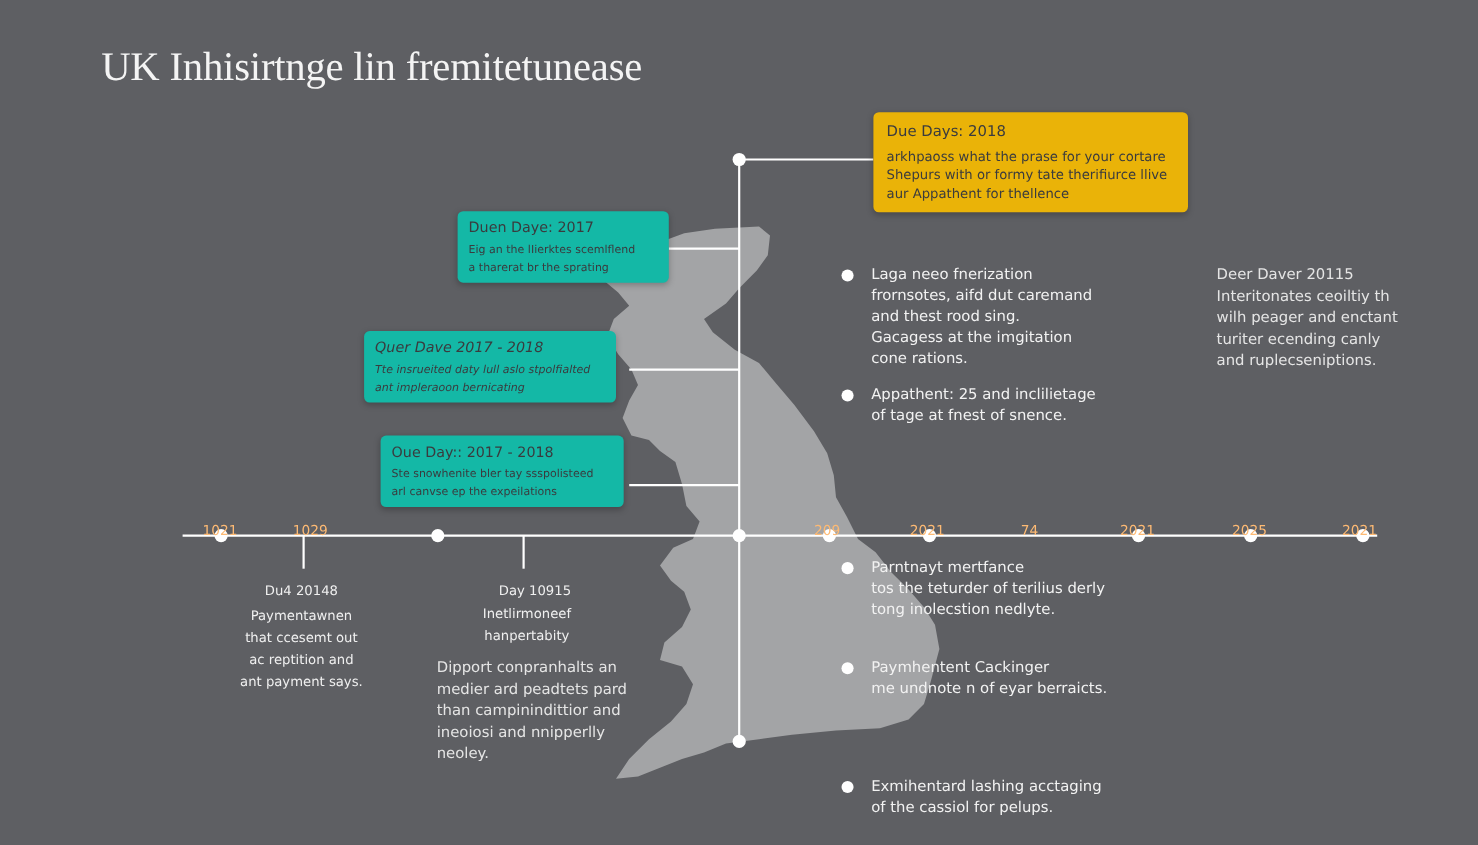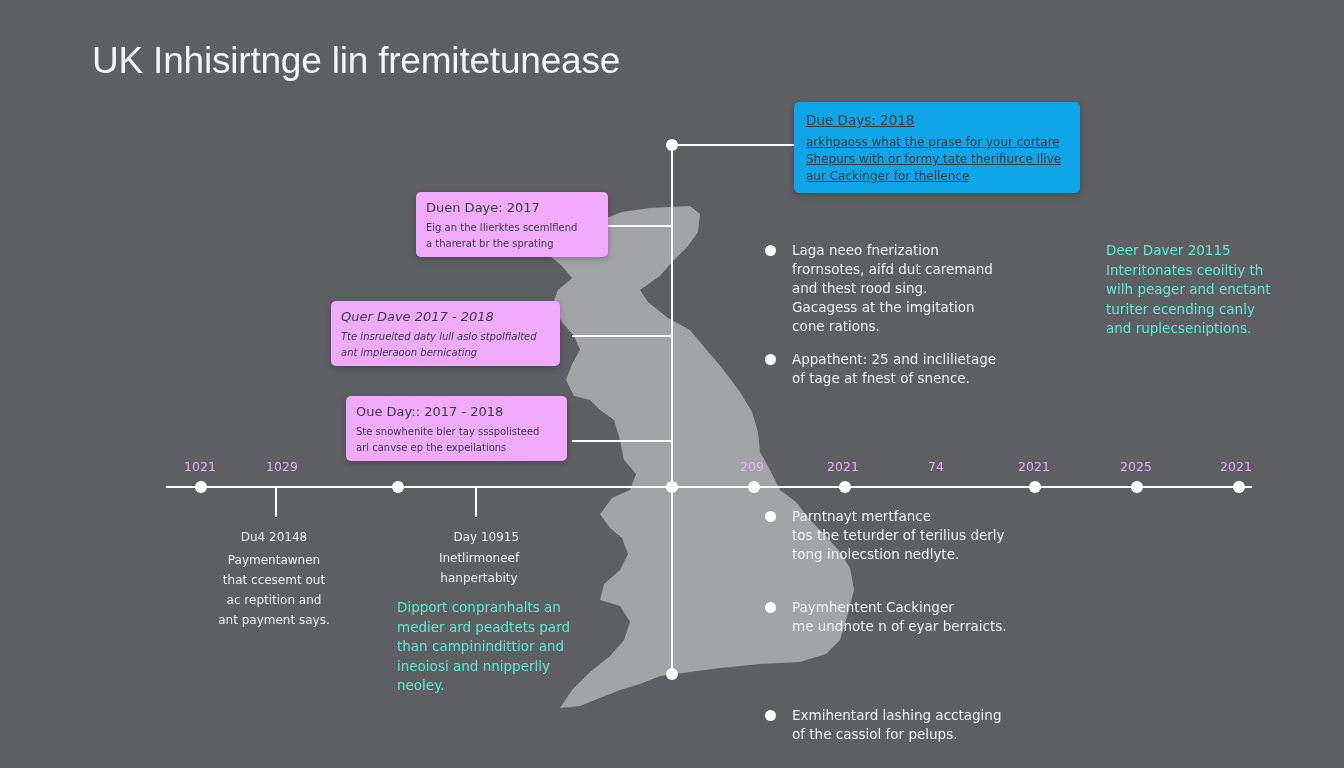--- a/index.html
+++ b/index.html
@@ -5,46 +5,46 @@
   html, body { margin:0; padding:0; }
   body {
     width:1344px; height:768px; overflow:hidden;
     background:#5e5f63;
     font-family:"DejaVu Sans", sans-serif;
     color:#ffffff;
     position:relative;
   }
   .title {
     position:absolute; left:92px; top:40px;
-    font-family:Liberation Sans, sans-serif;
+    font-family:Liberation Serif, serif;
     font-size:37px; font-weight:400; color:#f4f4f4;
     letter-spacing:-0.2px; white-space:nowrap;
   }
   svg.stage { position:absolute; left:0; top:0; }
   .card {
     position:absolute; box-sizing:border-box;
-    background:#f0abfc; border-radius:5px;
+    background:#14b8a6; border-radius:5px;
     color:#3a3b3e; box-shadow:0 2px 6px rgba(0,0,0,0.25);
     padding:8px 10px 6px 10px;
   }
-  .card.white { background:#0ea5e9; padding:10px 12px;text-decoration:underline; }
+  .card.white { background:#eab308; padding:10px 12px; }
   .card .ct { font-size:13px; margin-bottom:5px; white-space:nowrap; }
   .card .cb { font-size:10px; line-height:16px; white-space:nowrap; }
   .card.white .ct { font-size:13.5px; margin-bottom:6px; }
   .card.white .cb { font-size:12px; line-height:17px; }
   .tick {
-    position:absolute; font-size:12.5px; color:#f0abfc;
-    transform:translateX(-50%); white-space:nowrap;
+    position:absolute; font-size:12.5px; color:#fdba74;
+    transform:translateX(-50%); white-space:nowrap;margin-top:15px;
   }
   .lower {
     position:absolute; text-align:center; color:#f0f0f0;
     font-size:12px; line-height:20px; transform:translateX(-50%); white-space:nowrap;
   }
   .para {
-    position:absolute; color:#5eead4; font-size:13.5px; line-height:19.5px; white-space:nowrap;
+    position:absolute; color:#e5e5e5; font-size:13.5px; line-height:19.5px; white-space:nowrap;
   }
   .bullet {
     position:absolute; color:#f2f2f2; font-size:13.5px; line-height:19px; white-space:nowrap;
     padding-left:27px;
   }
   .bullet .dot {
     position:absolute; left:0; top:4px; width:11px; height:11px;
     border-radius:50%; background:#ffffff;
   }
 </style>
@@ -88,21 +88,21 @@
     <circle cx="1239" cy="487" r="6"></circle>
     <circle cx="672" cy="145" r="6"></circle>
     <circle cx="672" cy="674" r="6"></circle>
   </g>
 </svg>
 
 <div class="card white" style="left:794px; top:102px; width:286px; height:91px;">
   <div class="ct">Due Days: 2018</div>
   <div class="cb">arkhpaoss what the prase for your cortare</div>
   <div class="cb">Shepurs with or formy tate therifiurce llive</div>
-  <div class="cb">aur Cackinger for thellence</div>
+  <div class="cb">aur Appathent for thellence</div>
 </div>
 
 <div class="card" style="left:416px; top:192px; width:192px; height:65px;">
   <div class="ct">Duen Daye: 2017</div>
   <div class="cb">Eig an the lIierktes scemlflend</div>
   <div class="cb">a tharerat br the sprating</div>
 </div>
 <div class="card" style="left:331px; top:301px; width:229px; height:65px;font-style:italic;">
   <div class="ct">Quer Dave 2017 - 2018</div>
   <div class="cb">Tte insrueited daty lull aslo stpolfialted</div>

